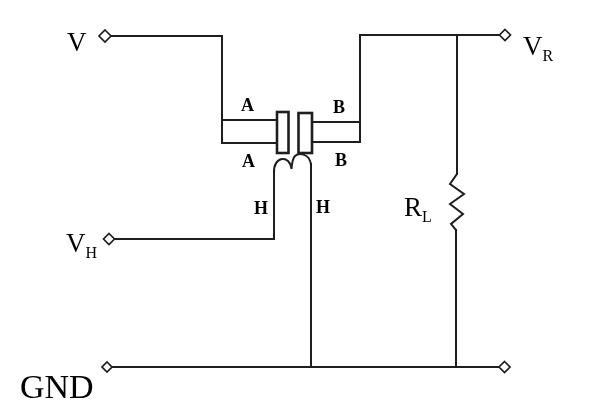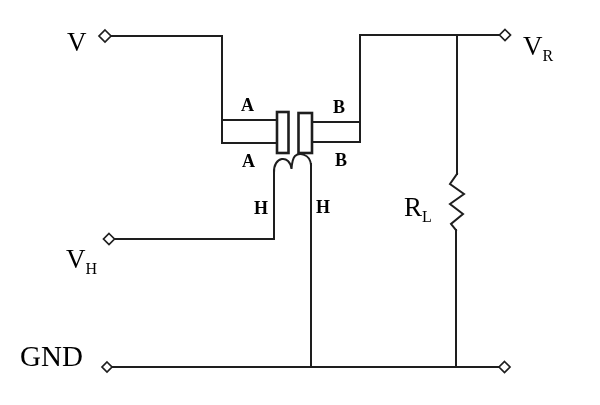--- a/index.html
+++ b/index.html
@@ -24,35 +24,36 @@
     position: absolute;
     color: #000000;
     line-height: 1;
     white-space: nowrap;
     user-select: none;
   }
   .lbl-big {
     font-size: 27px;
   }
   .lbl-gnd {
-    font-size: 29px;
+    font-size: 34px;
+    margin-top: 28px;
   }
   .lbl .sub {
     display: inline-block;
     font-size: 16px;
     transform: translateY(6px);
   }
   .lbl-small {
     font-size: 18px;
     font-weight: 700;
   }
   
   #lbl-v    { left: 67px;  top: 29px; }
   #lbl-vr   { left: 523px; top: 33px; text-align: right; }
-  #lbl-vh   { left: 66px;  top: 246px; }
+  #lbl-vh   { left: 66px;  top: 230px; }
   #lbl-gnd  { left: 20px;  top: 342px; }
   #lbl-rl   { left: 404px; top: 194px; }
   #lbl-a-top    { left: 241px; top: 96px; }
   #lbl-a-bottom { left: 242px; top: 152px; }
   #lbl-b-top    { left: 333px; top: 98px; }
   #lbl-b-bottom { left: 335px; top: 151px; }
   #lbl-h-left   { left: 254px; top: 199px; }
   #lbl-h-right  { left: 316px; top: 198px; }
 </style>
 </head>

